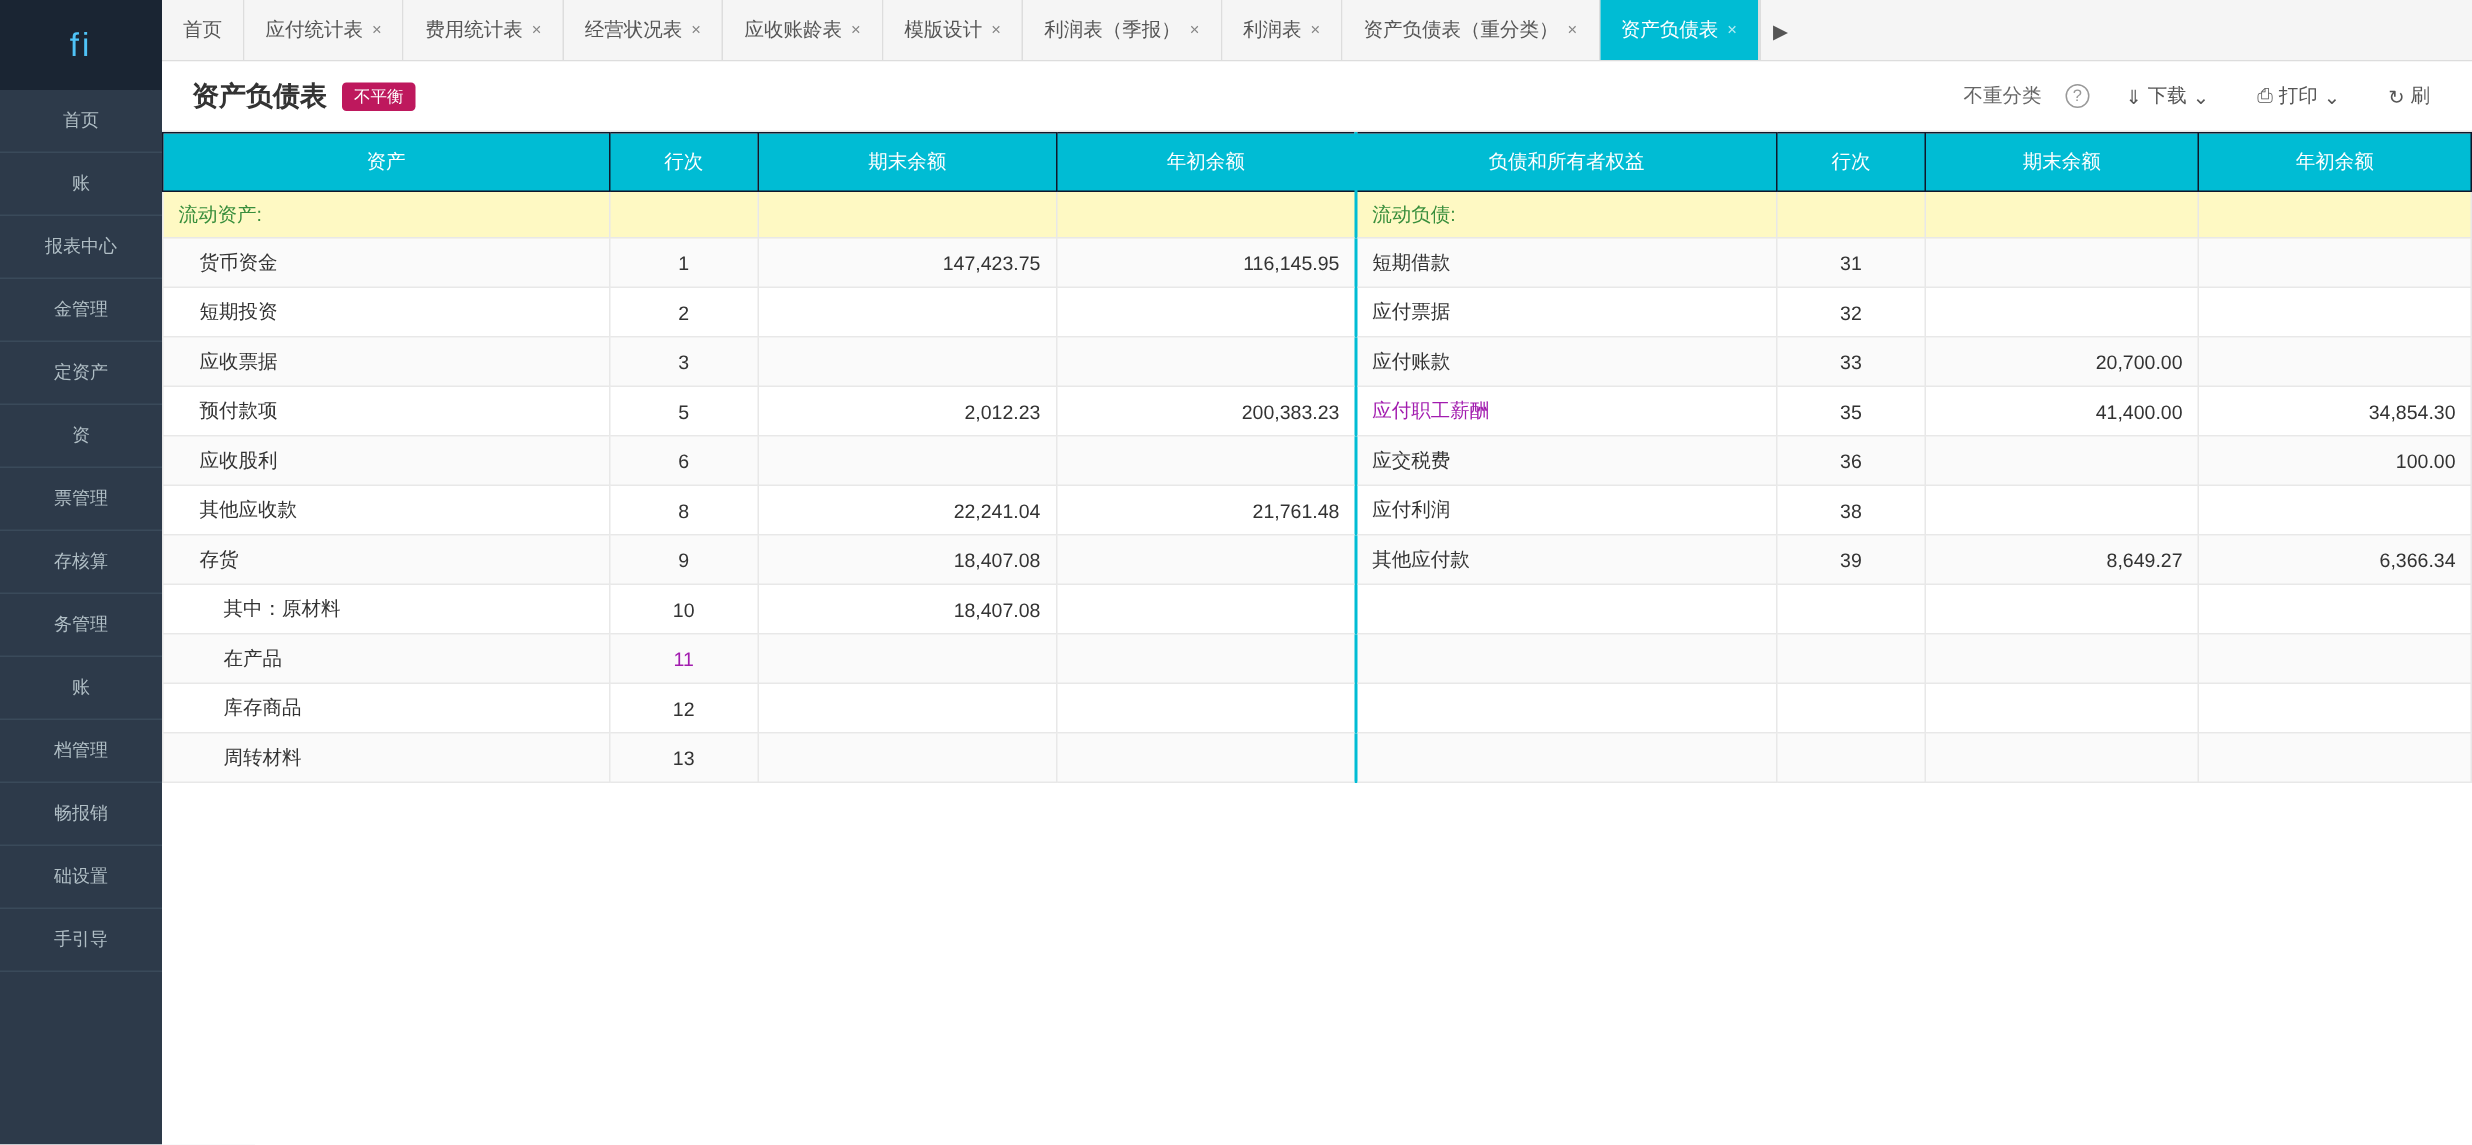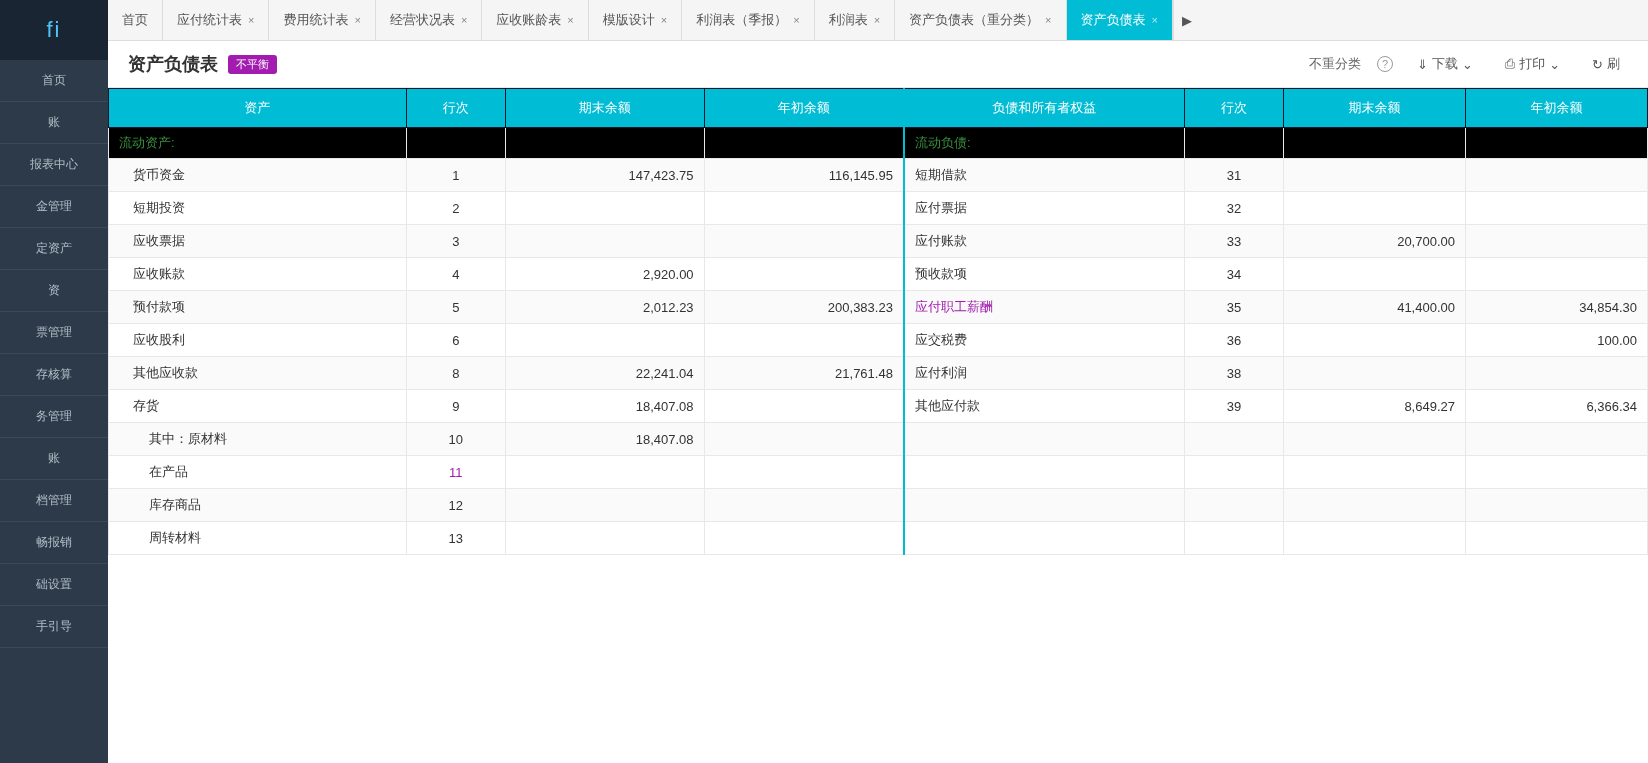--- a/index.html
+++ b/index.html
@@ -104,21 +104,21 @@
       display: flex;
       align-items: center;
       gap: 10px;
     }
     .page-title {
       font-size: 18px;
       font-weight: bold;
       color: #333;
     }
     .badge-unbalanced {
-      background: #a21caf;
+      background: #be185d;
       color: #fff;
       font-size: 11px;
       padding: 2px 8px;
       border-radius: 3px;
     }
     .header-actions {
       display: flex;
       align-items: center;
       gap: 16px;
       color: #555;
@@ -172,21 +172,21 @@
     }
     tbody tr td {
       padding: 7px 10px;
       border: 1px solid #e8e8e8;
       font-size: 13px;
       color: #333;
     }
     tbody tr:nth-child(odd) { background: #fff; }
     tbody tr:nth-child(even) { background: #fafafa; }
     tbody tr.section-header td {
-      background: #000000;
+      background: #fef9c3;
       color: #388e3c;
       font-weight: 500;
       padding: 6px 10px;
     }
 
     td.center { text-align: center; }
     td.right { text-align: right; }
     td.indent1 { padding-left: 24px; }
     td.indent2 { padding-left: 40px; }
     td.link-blue { color: #a21caf; cursor: pointer; }
@@ -339,30 +339,20 @@
           <td class="indent1">应收票据</td>
           <td class="center">3</td>
           <td class="right"></td>
           <td class="right"></td>
           <td class="divider-col">应付账款</td>
           <td class="center">33</td>
           <td class="right">20,700.00</td>
           <td class="right"></td>
         </tr>
 
-        <tr>
-          <td class="indent1">应收账款</td>
-          <td class="center">4</td>
-          <td class="right">2,920.00</td>
-          <td class="right"></td>
-          <td class="divider-col">预收款项</td>
-          <td class="center">34</td>
-          <td class="right"></td>
-          <td class="right"></td>
-        </tr>
 
         <tr>
           <td class="indent1">预付款项</td>
           <td class="center">5</td>
           <td class="right">2,012.23</td>
           <td class="right">200,383.23</td>
           <td class="divider-col link-blue">应付职工薪酬</td>
           <td class="center">35</td>
           <td class="right">41,400.00</td>
           <td class="right">34,854.30</td>

